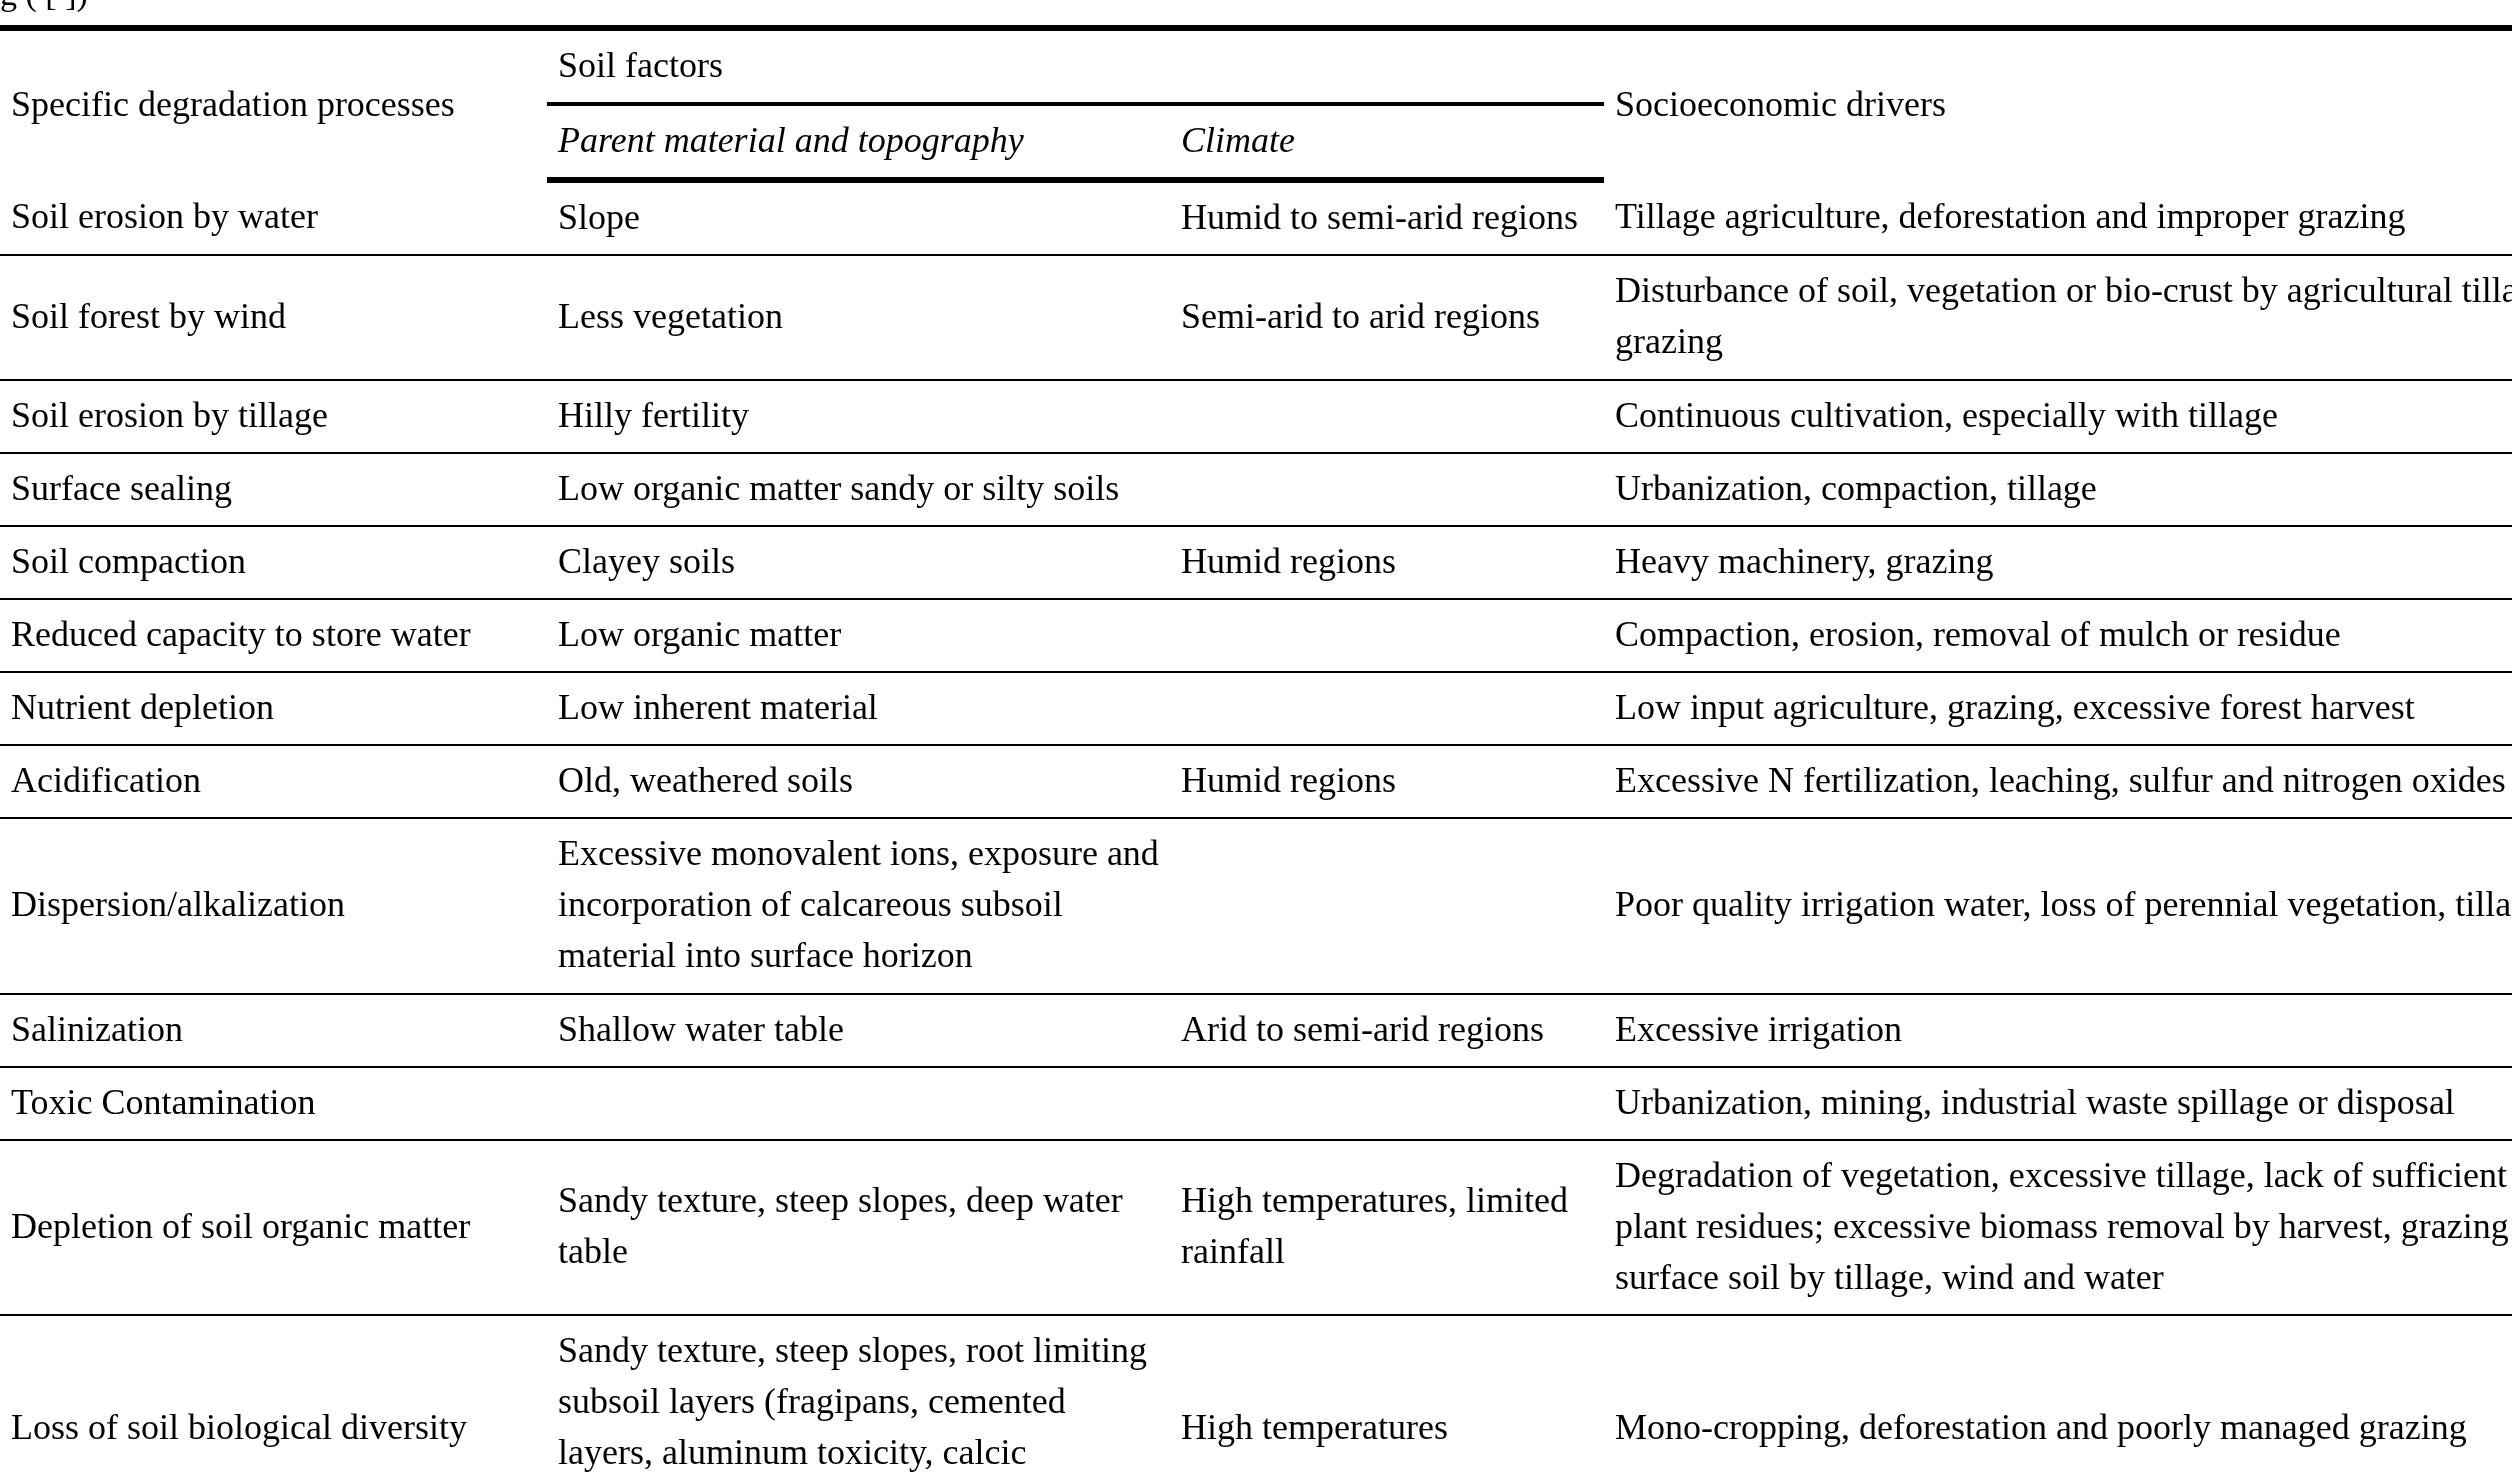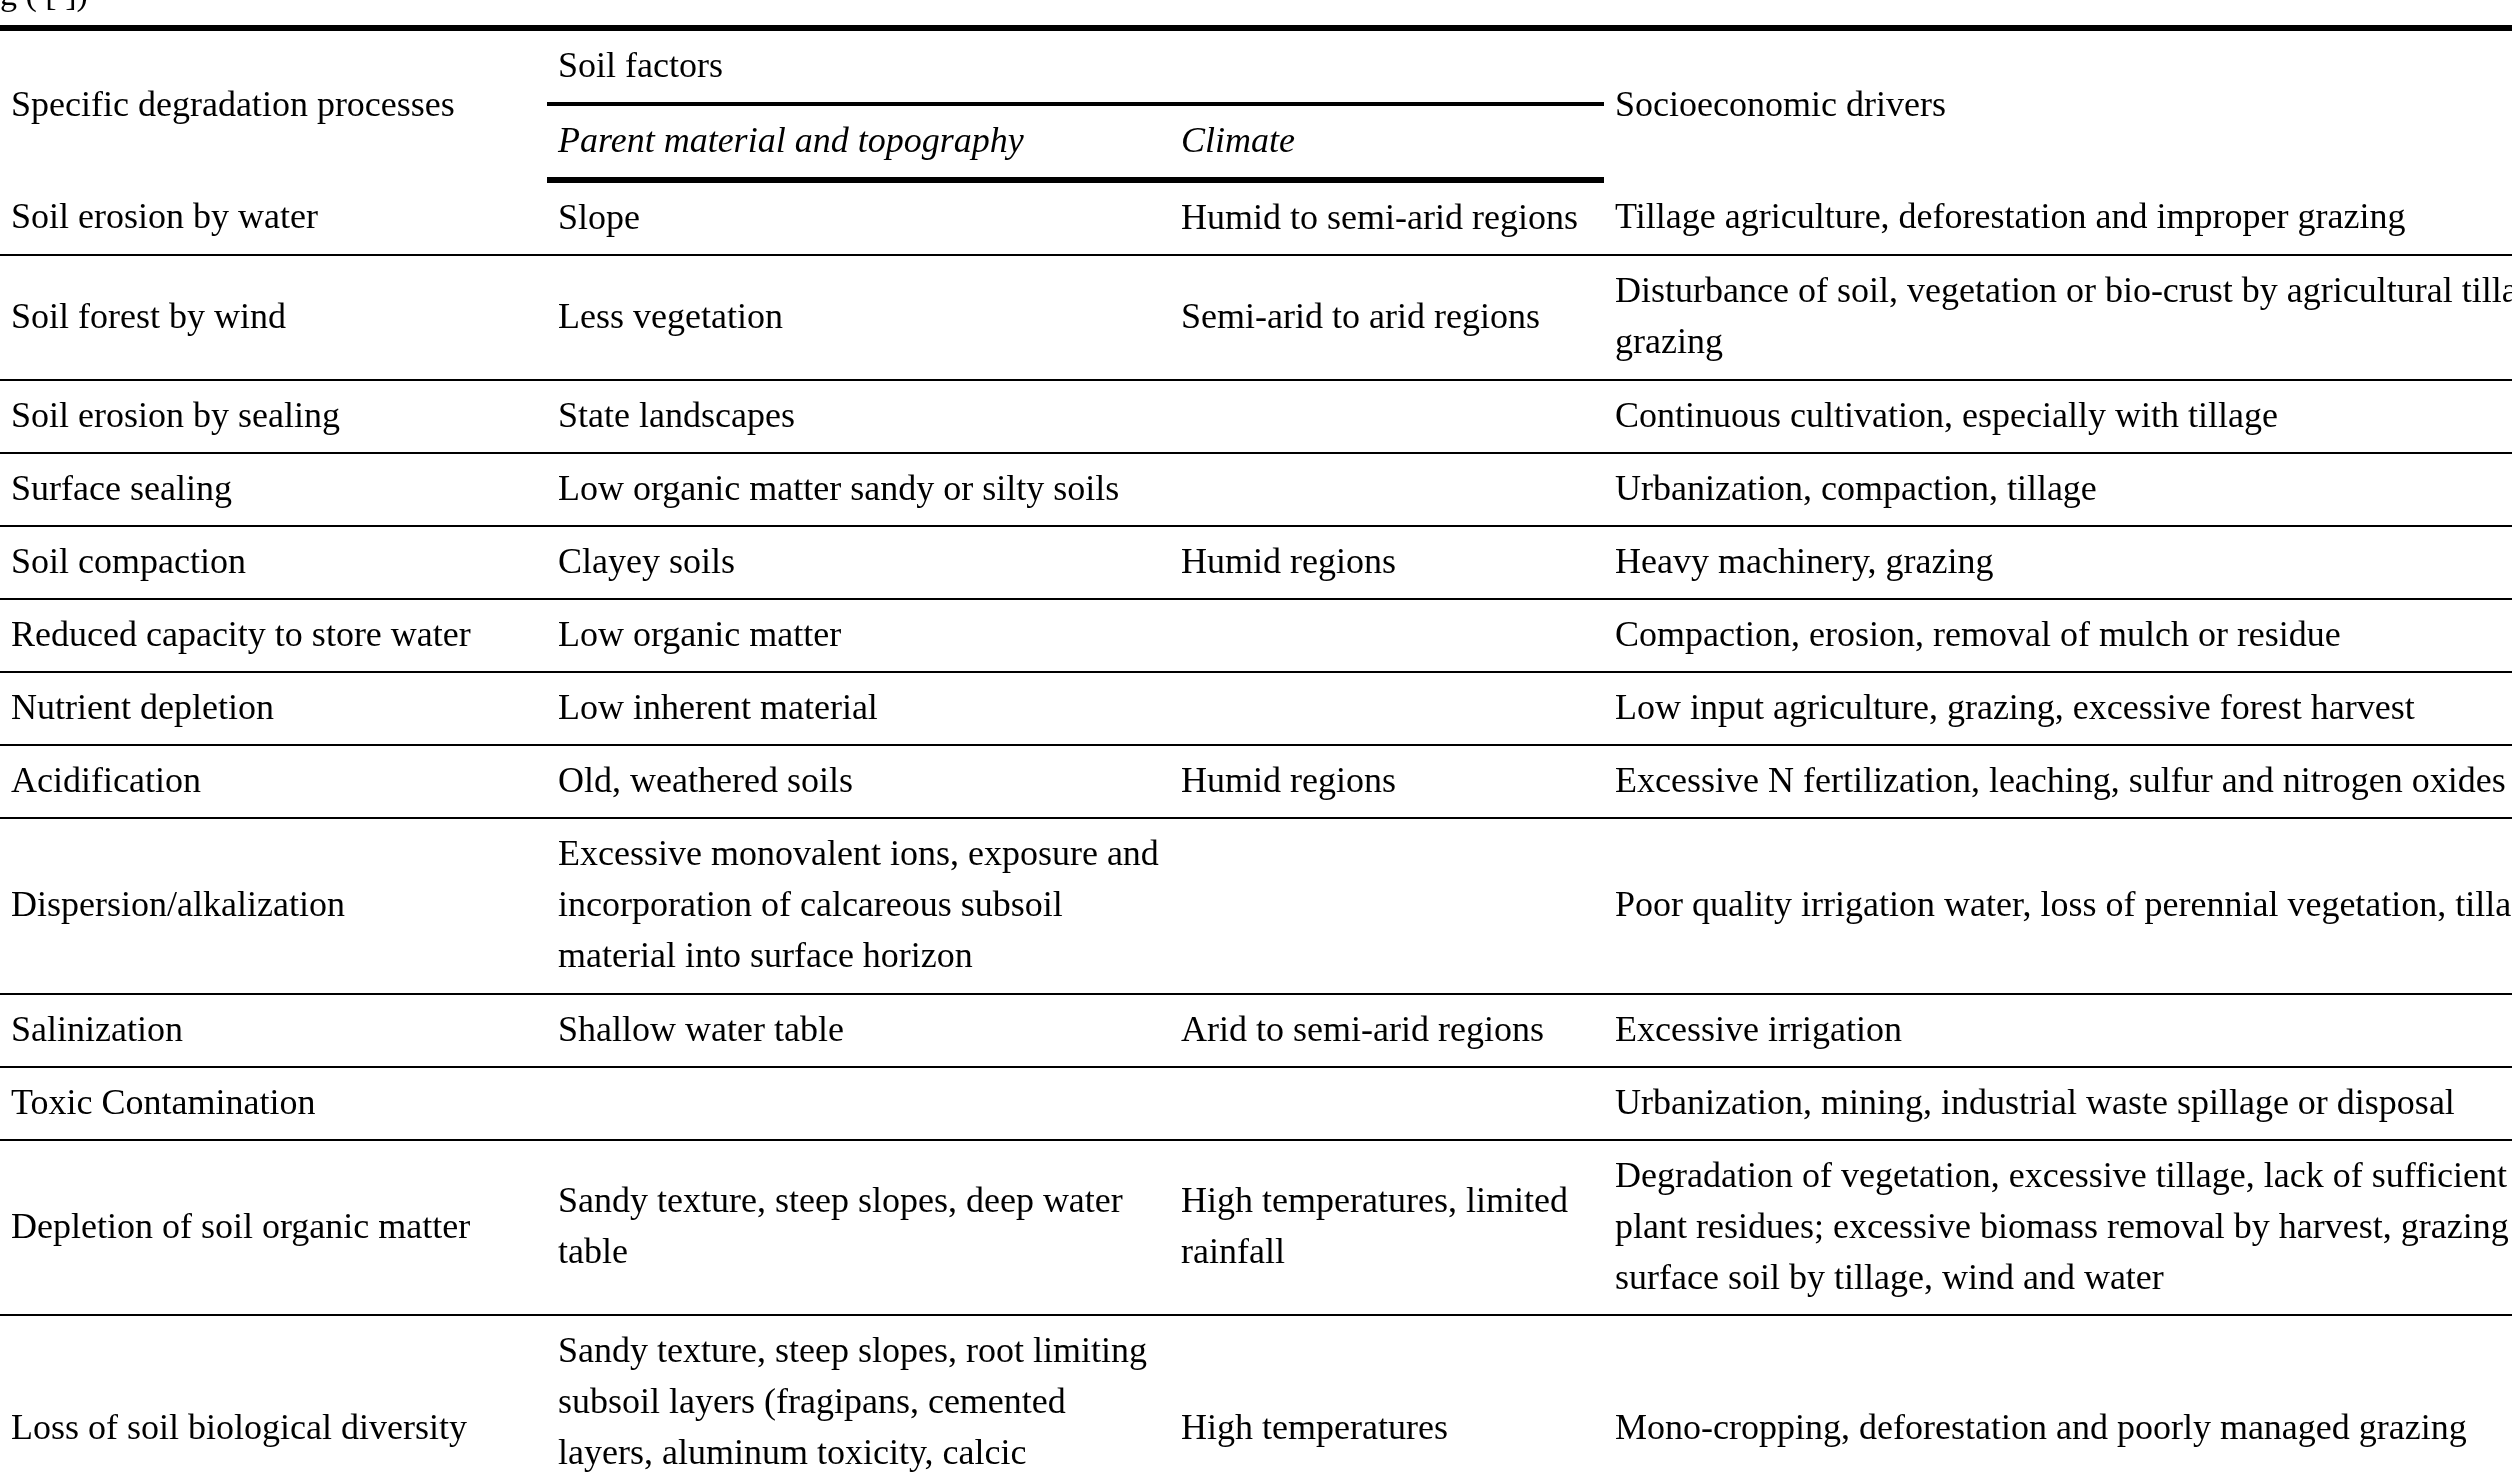--- a/index.html
+++ b/index.html
@@ -130,22 +130,22 @@
         </tr>
 
         <tr class="rule-thin-bottom">
           <td>Soil forest by wind</td>
           <td>Less vegetation</td>
           <td>Semi-arid to arid regions</td>
           <td>Disturbance of soil, vegetation or bio-crust by agricultural tillage and poorly-managed grazing</td>
         </tr>
 
         <tr class="rule-thin-bottom">
-          <td>Soil erosion by sealing</td>
-          <td>State landscapes</td>
+          <td>Soil erosion by tillage</td>
+          <td>Hilly fertility</td>
           <td></td>
           <td>Continuous cultivation, especially with tillage</td>
         </tr>
 
         <tr class="rule-thin-bottom">
           <td>Surface sealing</td>
           <td>Low organic matter sandy or silty soils</td>
           <td></td>
           <td>Urbanization, compaction, tillage</td>
         </tr>

